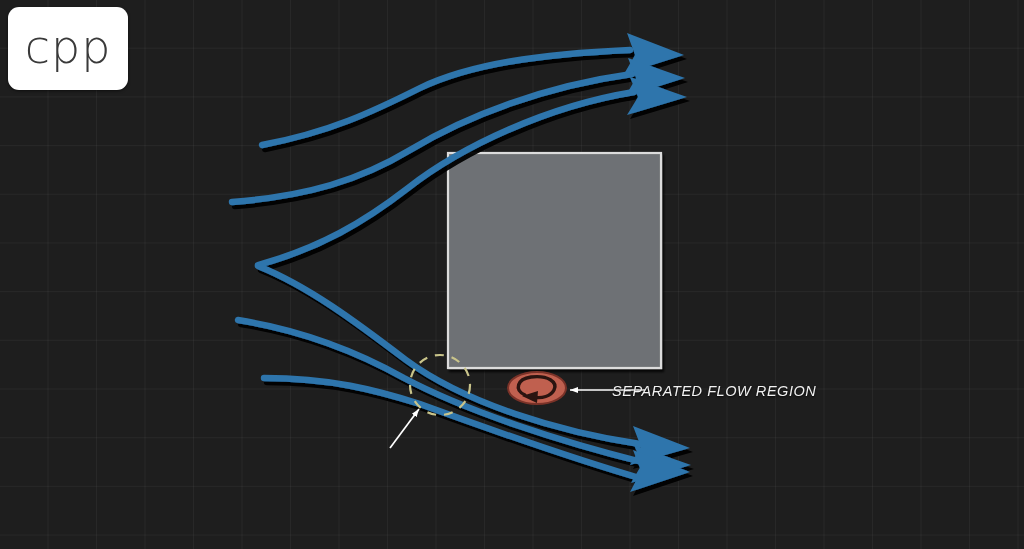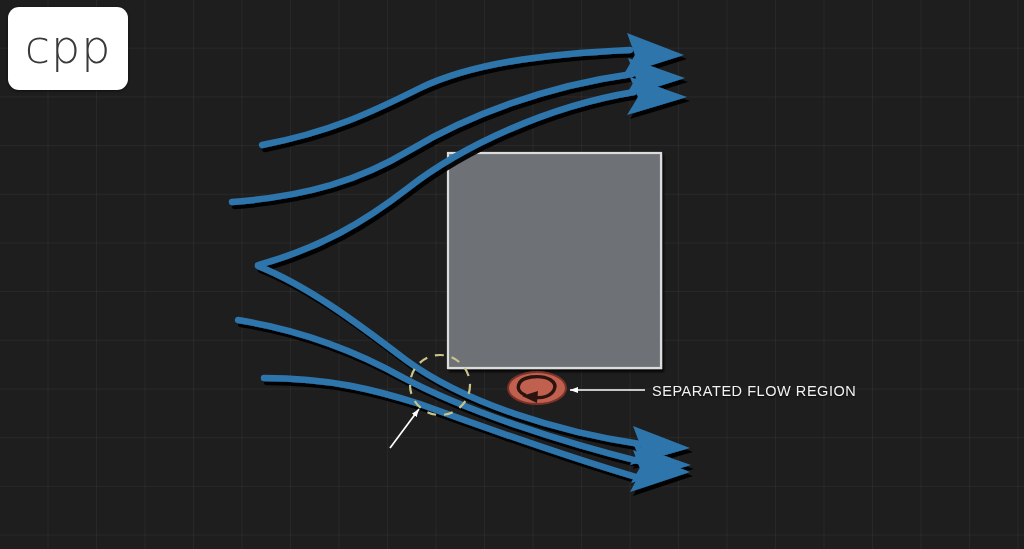--- a/index.html
+++ b/index.html
@@ -52,21 +52,21 @@
   .callout-label {
     position: absolute;
     color: #f2f2f2;
     font-size: 14.5px;
     font-family: "Liberation Sans", sans-serif;
     letter-spacing: 0.55px;
     white-space: nowrap;
     text-shadow: 0 1px 2px rgba(0,0,0,0.8);
   }
   #label-accelerated { left: 178px; top: 441px; }
-  #label-separated   { left: 652px; top: 383px; }
+  #label-separated   { left: 612px; top: 383px; font-style: italic; }
 </style>
 </head>
 <body>
 
 <div id="stage">
 
   <svg id="diagram-svg" viewBox="0 0 1024 549" xmlns="http://www.w3.org/2000/svg">
     <defs>
       <filter id="dropsh" x="-30%" y="-30%" width="170%" height="170%">
         <feDropShadow dx="3" dy="4" stdDeviation="0.6" flood-color="#050505" flood-opacity="0.95"></feDropShadow>

